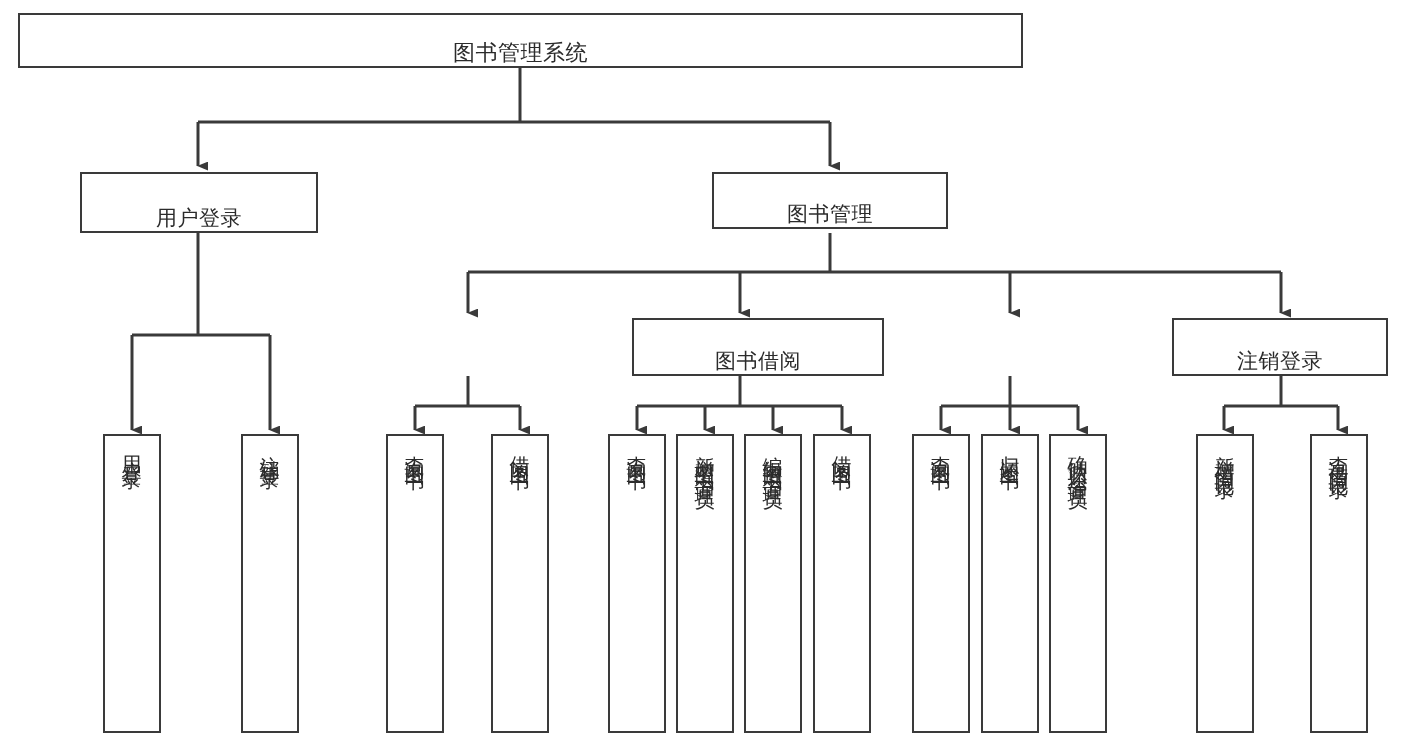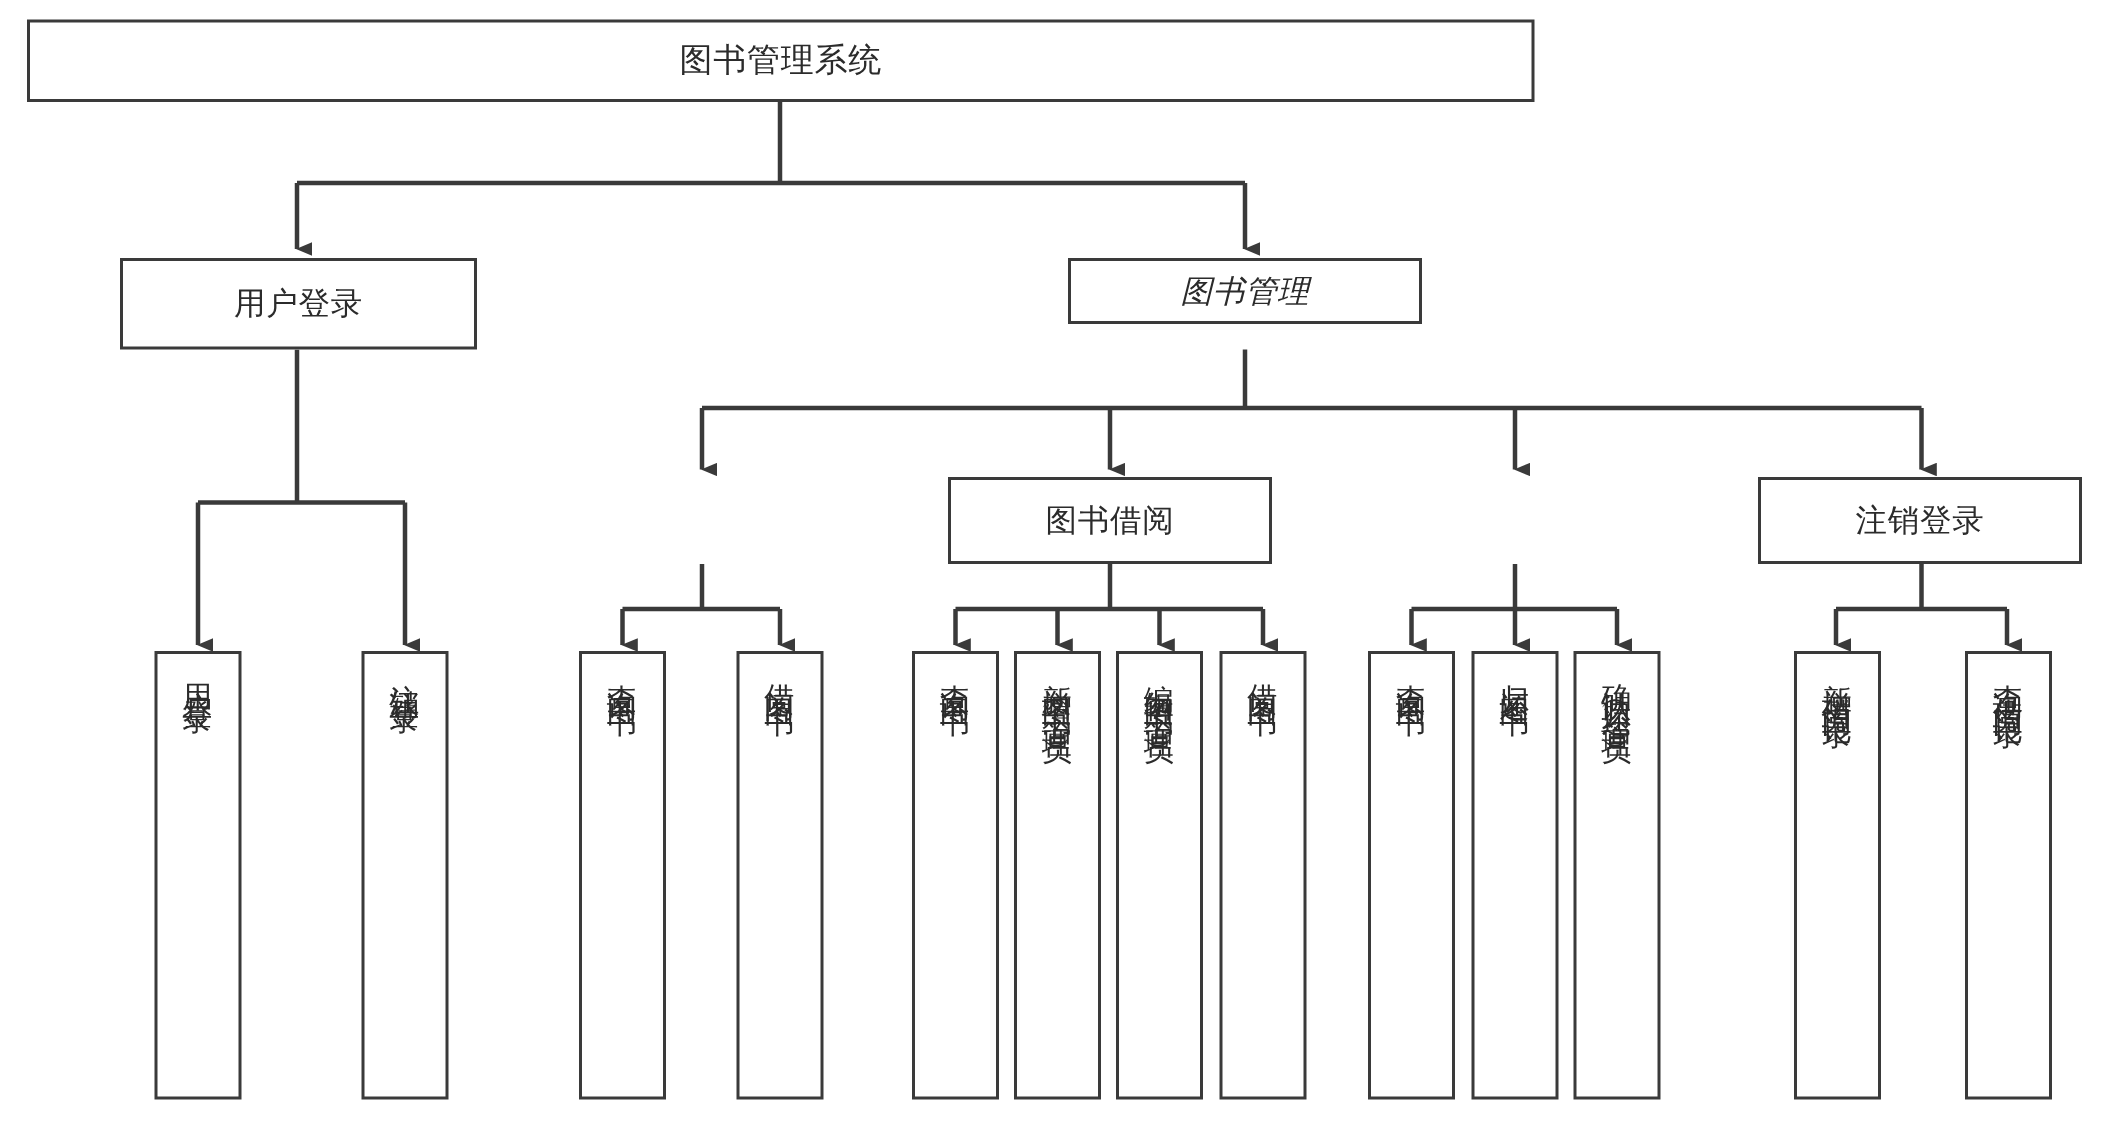--- a/index.html
+++ b/index.html
@@ -25,21 +25,21 @@
     width: 1405px;
     height: 747px;
     pointer-events: none;
   }
   .node {
     position: absolute;
     box-sizing: border-box;
     background: #ffffff;
     border: 2px solid #3a3a3a;
     display: flex;
-    align-items: center;
+    align-items: flex-end;
     justify-content: center;
     color: #2b2b2b;
   }
   .node .label {
     display: block;
     text-align: center;
     line-height: 1.18;
   }
   
   .node.horiz .label {
@@ -131,26 +131,26 @@
   </svg>
 
   <div class="node horiz root" style="left:18px; top:13px; width:1005px; height:55px;">
     <span class="label">图书管理系统</span>
   </div>
 
   <div class="node horiz" style="left:80px; top:172px; width:238px; height:61px;">
     <span class="label">用户登录</span>
   </div>
 
-  <div class="node horiz" style="left:712px; top:172px; width:236px; height:44px;font-style:italic;">
+  <div class="node horiz" style="left:712px; top:172px; width:236px; height:57px;">
     <span class="label">图书管理</span>
   </div>
 
 
-  <div class="node horiz" style="left:632px; top:318px; width:216px; height:58px;">
+  <div class="node horiz" style="left:632px; top:318px; width:252px; height:58px;">
     <span class="label">图书借阅</span>
   </div>
 
 
   <div class="node horiz" style="left:1172px; top:318px; width:216px; height:58px;">
     <span class="label">注销登录</span>
   </div>
 
   <div class="node vert" style="left:103px; top:434px; width:58px; height:299px;">
     <span class="label">用户登录</span>

